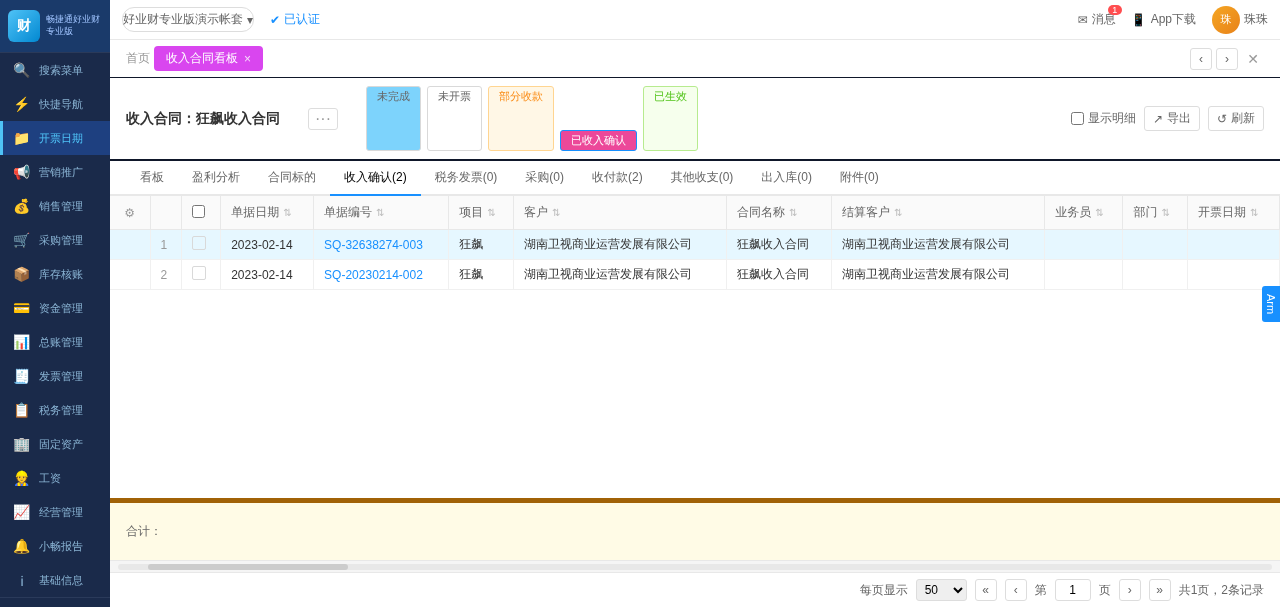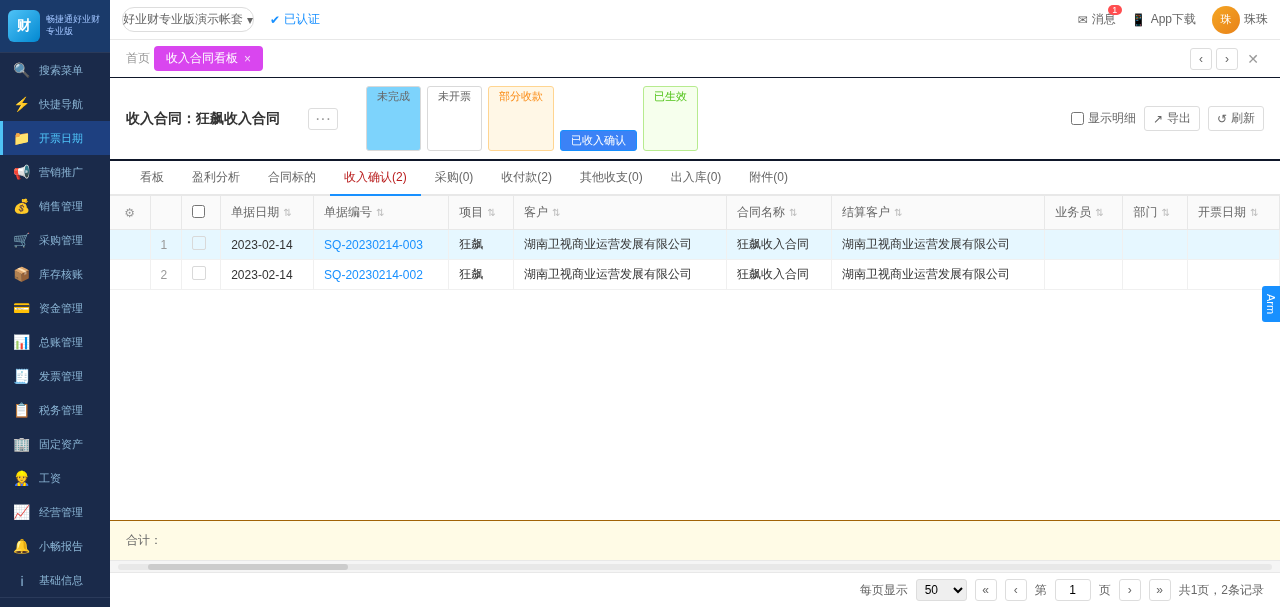--- a/index.html
+++ b/index.html
@@ -46,50 +46,50 @@
 
     
     .contract-header { background: #fff; padding: 8px 16px; display: flex; align-items: center; gap: 28px; border-bottom: 2px solid #0f172a; }
     .contract-title { font-size: 14px; font-weight: bold; color: #333; }
     .more-btn { color: #999; cursor: pointer; font-size: 16px; border: 1px solid #ddd; border-radius: 3px; padding: 1px 6px; }
     .status-tags { display: flex; gap: 6px; }
     .status-tag { padding: 2px 10px; border-radius: 3px; font-size: 11px; border: 1px solid; cursor: pointer; }
     .tag-incomplete { color: #666; border-color: #d9d9d9; background: #7dd3fc; }
     .tag-uninvoiced { color: #666; border-color: #d9d9d9; background: #fff; }
     .tag-partial { color: #fa8c16; border-color: #ffd591; background: #fff7e6; }
-    .tag-confirmed { color: #fff; background: #3b82f6; border-color: #1890ff; margin-top: 44px; }
+    .tag-confirmed { color: #fff; background: #ec4899; border-color: #1890ff; margin-top: 44px; }
     .tag-effective { color: #52c41a; border-color: #b7eb8f; background: #f6ffed; }
     .header-actions { margin-left: auto; display: flex; align-items: center; gap: 8px; }
     .action-btn { display: flex; align-items: center; gap: 4px; cursor: pointer; color: #666; font-size: 12px; padding: 3px 8px; border: 1px solid #ddd; border-radius: 3px; background: #fff; }
     .show-detail-checkbox { display: flex; align-items: center; gap: 4px; color: #666; font-size: 12px; cursor: pointer; }
 
     
     .sub-tabs { background: #fff; display: flex; border-bottom: 2px solid #e8e8e8; padding: 0 16px; }
     .sub-tab { padding: 8px 14px; cursor: pointer; color: #666; font-size: 12px; border-bottom: 2px solid transparent; margin-bottom: -2px; white-space: nowrap; }
-    .sub-tab.active { color: #b91c1c; border-bottom-color: #1890ff; font-weight: 500; }
+    .sub-tab.active { color: #000000; border-bottom-color: #1890ff; font-weight: 500; }
 
     
     .table-area { flex: 1; overflow: auto; background: #fff; margin: 0; }
     table { width: 100%; border-collapse: collapse; font-size: 12px; }
     thead tr { background: #fafafa; }
     thead th { padding: 8px 10px; border-bottom: 1px solid #e8e8e8; border-right: 1px solid #e8e8e8; color: #666; font-weight: normal; text-align: left; white-space: nowrap; position: relative; }
     thead th:first-child { width: 40px; text-align: center; }
     .sort-arrows { color: #bbb; margin-left: 4px; font-size: 10px; }
     tbody tr { border-bottom: 1px solid #f0f0f0; }
     tbody tr.selected { background: #e6f7ff; }
     tbody td { padding: 6px 10px; border-right: 1px solid #f0f0f0; color: #333; white-space: nowrap; }
     tbody td:first-child { text-align: center; color: #999; width: 36px; }
     .row-num { color: #999; }
     .row-check { width: 14px; height: 14px; border: 1px solid #d9d9d9; border-radius: 2px; display: inline-block; }
     .link-text { color: #1890ff; cursor: pointer; text-decoration: none; }
     .gear-col { text-align: center; }
     .gear-icon-cell { color: #999; cursor: pointer; }
 
     
-    .table-footer { background: #fffbe6; border-top: 1px solid #a16207; padding: 11px 16px; display: flex; align-items: center; font-size: 12px; color: #666; }
+    .table-footer { background: #fffbe6; border-top: 5px solid #a16207; padding: 20px 16px; display: flex; align-items: center; font-size: 12px; color: #666; }
 
     
     .pagination-bar { background: #fff; border-top: 1px solid #e8e8e8; padding: 6px 16px; display: flex; align-items: center; justify-content: flex-end; gap: 8px; font-size: 12px; color: #666; }
     .page-btn { width: 22px; height: 22px; border: 1px solid #ddd; border-radius: 3px; display: flex; align-items: center; justify-content: center; cursor: pointer; color: #666; background: #fff; }
     .page-input { width: 36px; height: 22px; border: 1px solid #ddd; border-radius: 3px; text-align: center; font-size: 12px; }
     .page-size-select { height: 22px; border: 1px solid #ddd; border-radius: 3px; font-size: 12px; padding: 0 4px; }
     .scrollbar-area { height: 12px; background: #f5f5f5; border-top: 1px solid #e8e8e8; display: flex; align-items: center; padding: 0 0; }
     .scrollbar-track { flex: 1; height: 6px; background: #e8e8e8; border-radius: 3px; margin: 0 8px; position: relative; }
     .scrollbar-thumb { width: 200px; height: 6px; background: #ccc; border-radius: 3px; position: absolute; left: 30px; }
 
@@ -250,20 +250,21 @@
           <span>刷新</span>
         </div>
       </div>
     </div>
 
     <div class="sub-tabs" id="sub-tabs-container">
         <div class="sub-tab">看板</div>
         <div class="sub-tab">盈利分析</div>
         <div class="sub-tab">合同标的</div>
         <div class="sub-tab active">收入确认(2)</div>
+        <div class="sub-tab">税务发票(0)</div>
         <div class="sub-tab">采购(0)</div>
         <div class="sub-tab">收付款(2)</div>
         <div class="sub-tab">其他收支(0)</div>
         <div class="sub-tab">出入库(0)</div>
         <div class="sub-tab">附件(0)</div>
       </div>
 
     <div class="table-area">
       <table>
         <thead>
@@ -281,21 +282,21 @@
             <th>部门<span class="sort-arrows">⇅</span></th>
             <th>开票日期<span class="sort-arrows">⇅</span></th>
           </tr>
         </thead>
         <tbody id="table-body">
             <tr class="selected">
       <td class="gear-col"></td>
       <td class="row-num">1</td>
       <td><span class="row-check"></span></td>
       <td>2023-02-14</td>
-      <td><a class="link-text" href="#">SQ-20230214-003</a></td>
+      <td><a class="link-text" href="#">SQ-32638274-003</a></td>
       <td>狂飙</td>
       <td>湖南卫视商业运营发展有限公司</td>
       <td>狂飙收入合同</td>
       <td>湖南卫视商业运营发展有限公司</td>
       <td></td>
       <td></td>
       <td></td>
     </tr>
             <tr>
       <td class="gear-col"></td>

